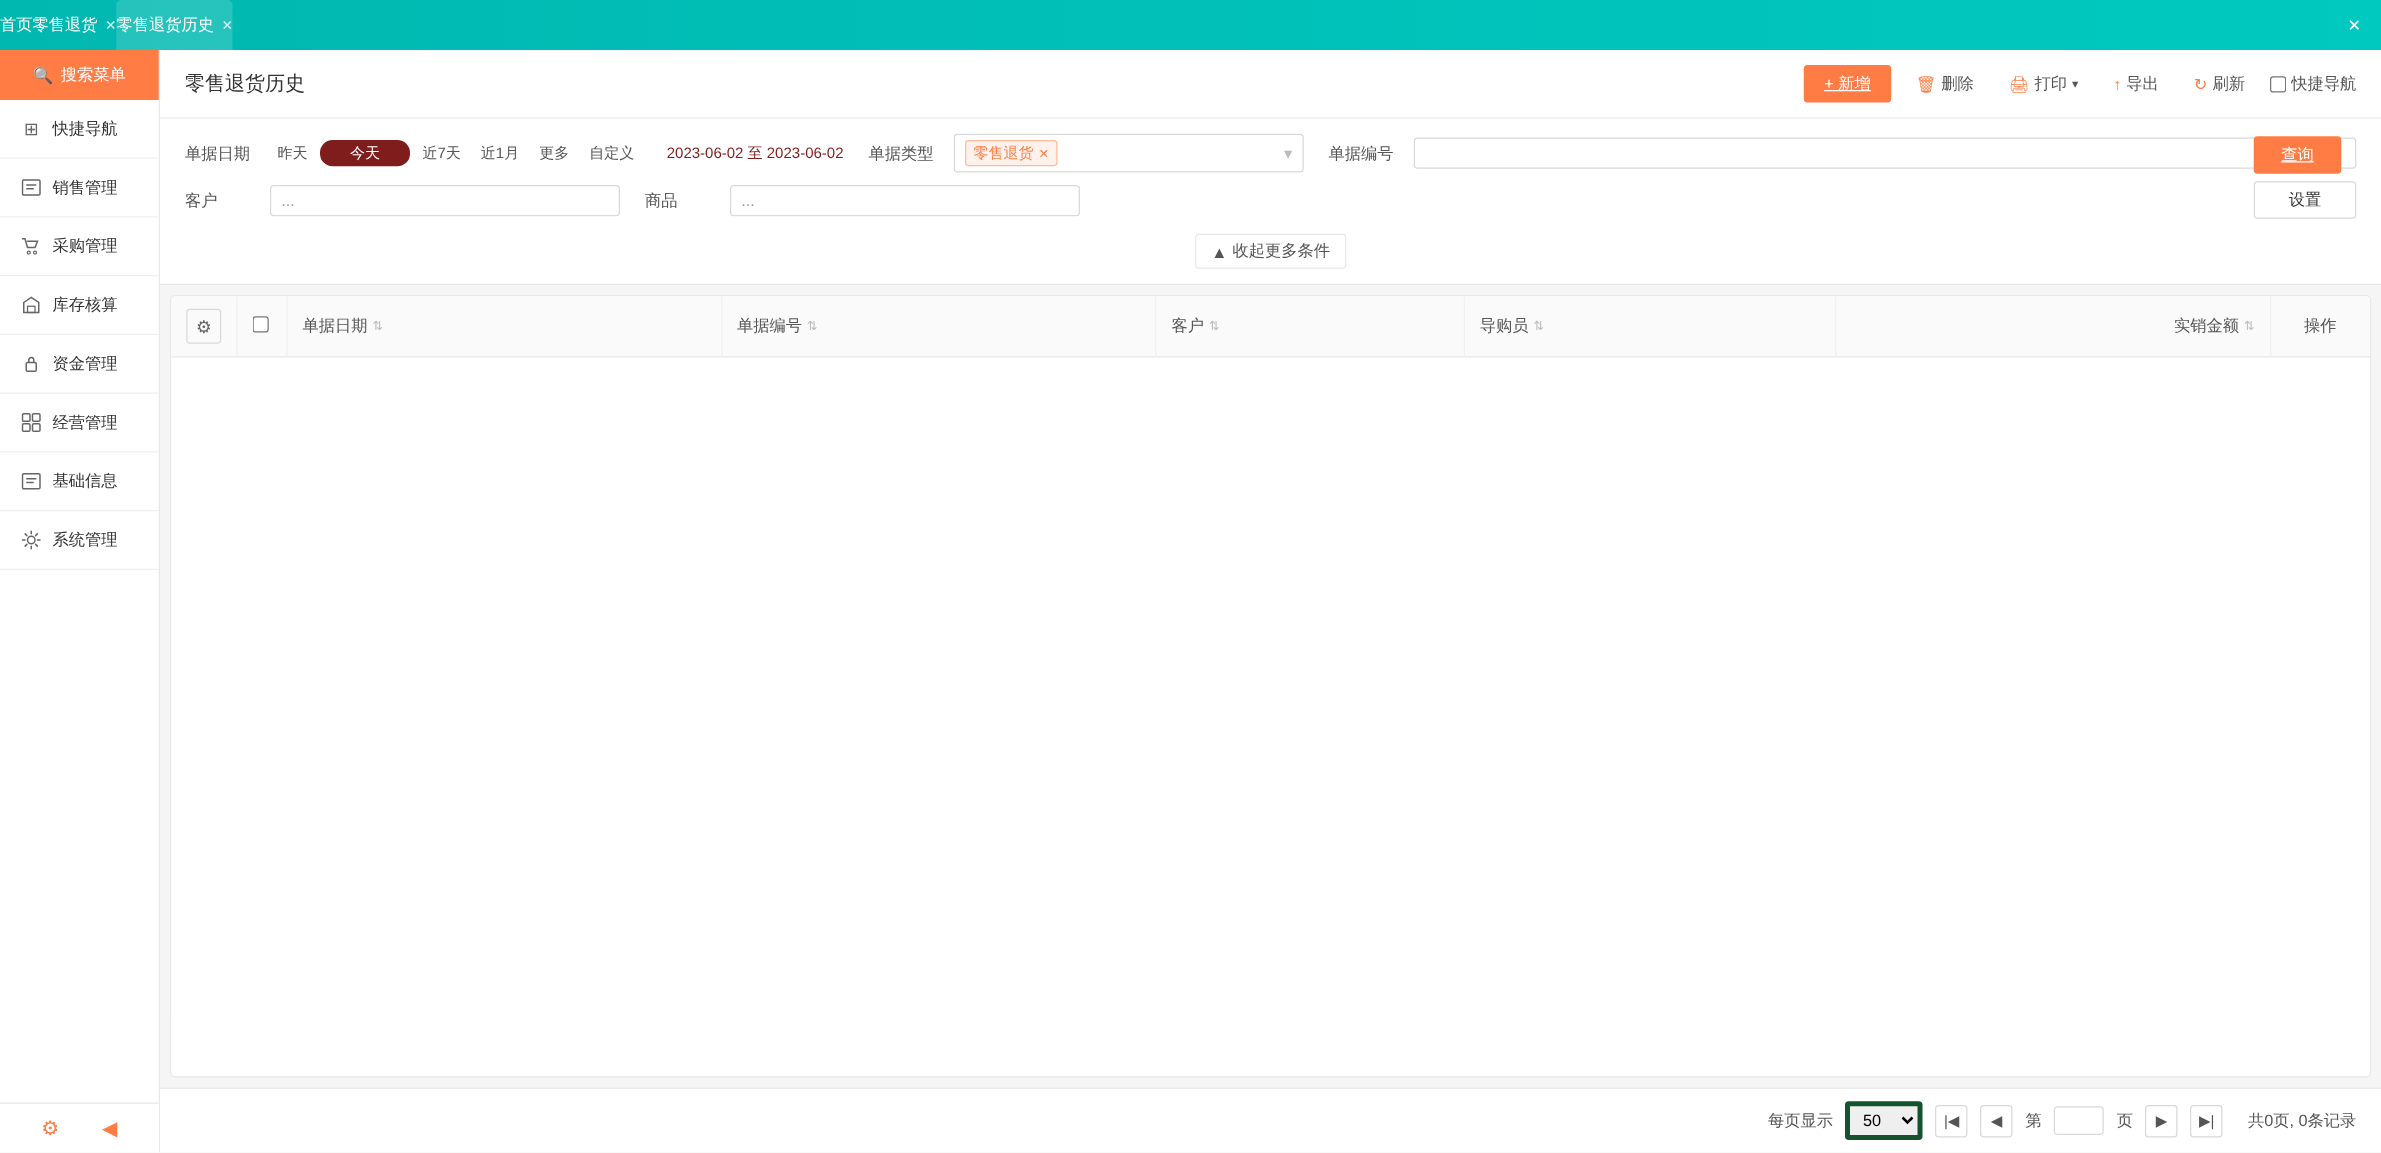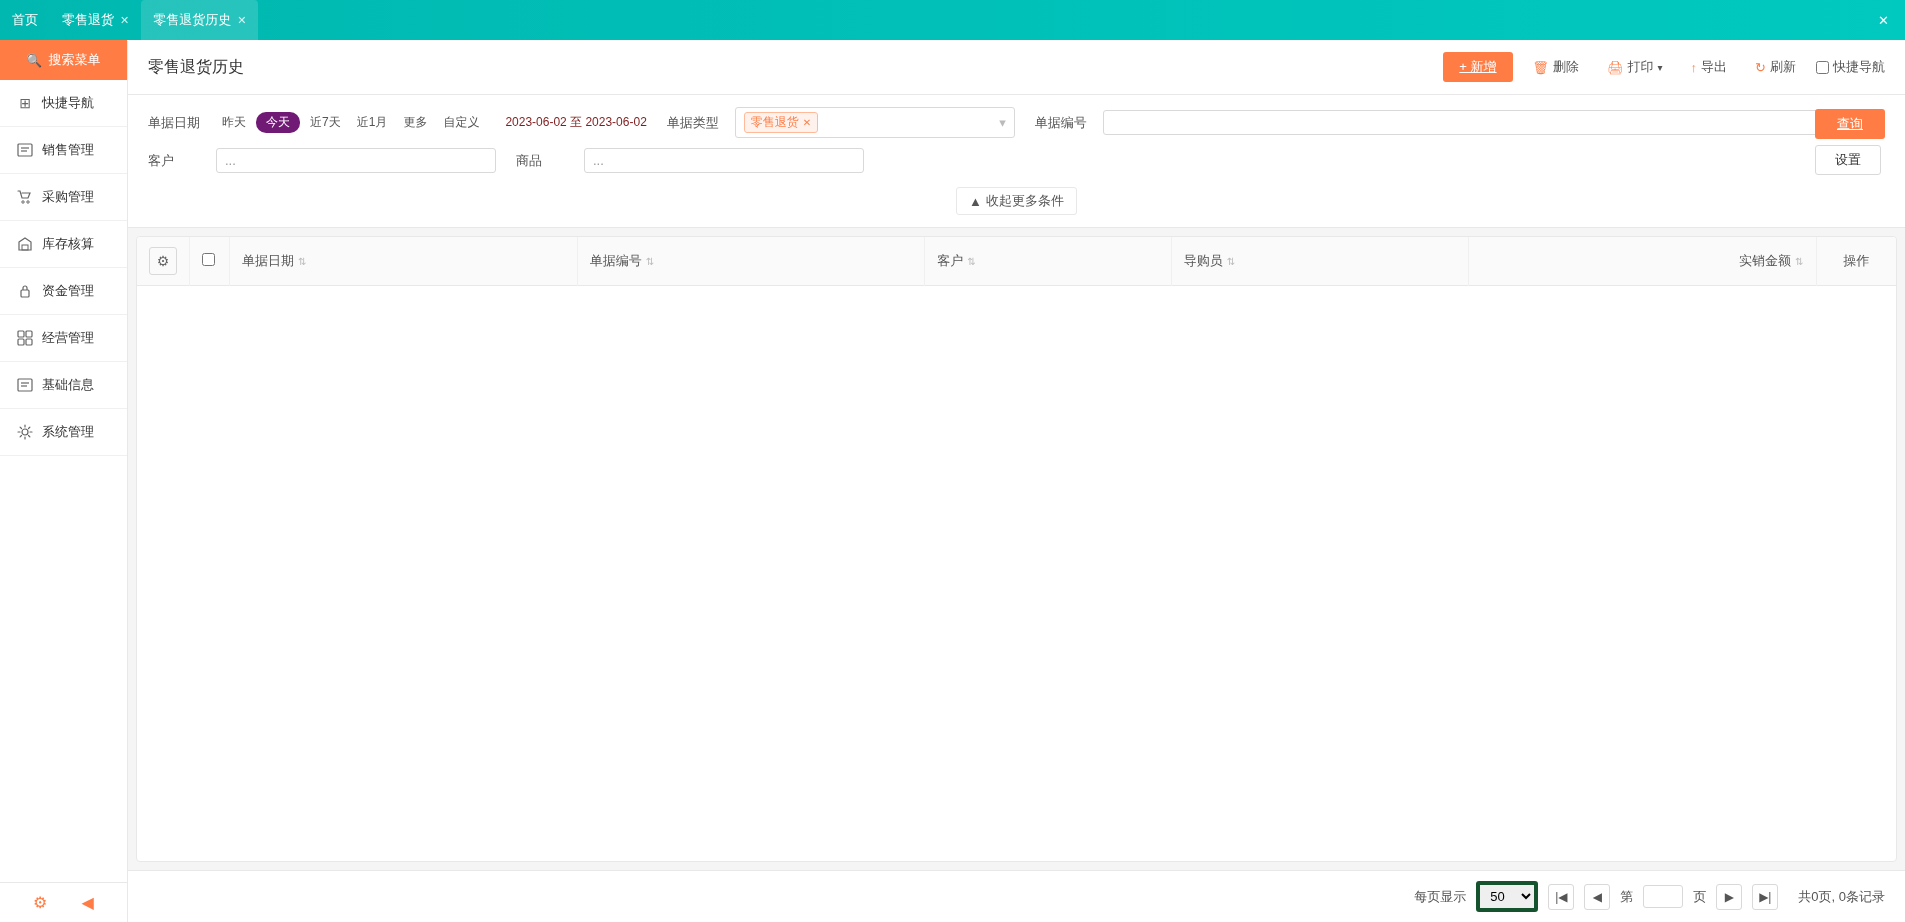--- a/index.html
+++ b/index.html
@@ -15,21 +15,21 @@
       flex-shrink: 0;
     }
     .top-bar-tabs {
       display: flex;
       align-items: center;
       flex: 1;
       height: 100%;
     }
     .top-tab {
       height: 100%;
-      padding: 0 12px;
+      padding: 0 0;
       display: flex;
       align-items: center;
       font-size: 13px;
       color: #fff;
       cursor: pointer;
       white-space: nowrap;
       gap: 6px;
     }
     .top-tab.home {
       background: transparent;
@@ -209,24 +209,24 @@
       gap: 4px;
     }
     .date-btn {
       font-size: 12px;
       color: #555;
       cursor: pointer;
       padding: 2px 6px;
       border-radius: 3px;
     }
     .date-btn.active {
-      background: #701a75;
+      background: #7f1d1d;
       color: #fff;
       border-radius: 10px;
-      padding: 2px 10px;
+      padding: 2px 24px;
     }
     .filter-date-range {
       font-size: 12px;
       color: #7f1d1d;
     }
     .filter-select {
       display: flex;
       align-items: center;
       border: 1px solid #d9d9d9;
       border-radius: 3px;
@@ -585,21 +585,21 @@
       <div style="display:flex;justify-content:center;">
         <div class="collapse-btn">
           <span>▲</span>
           <span>收起更多条件</span>
         </div>
       </div>
 
       <div style="position:relative;">
         <div style="position:absolute;right:0;top:-106px;display:flex;flex-direction:column;gap:6px;">
           <button class="btn-primary" style="width:70px;">查询</button>
-          <button class="btn-secondary" style="width:66px;">设置</button>
+          <button class="btn-secondary" style="width:82px;">设置</button>
         </div>
       </div>
     </div>
 
     <div class="table-area">
       <table>
         <thead>
           <tr>
             <th class="th-settings">
               <div class="table-settings-icon">⚙</div>

